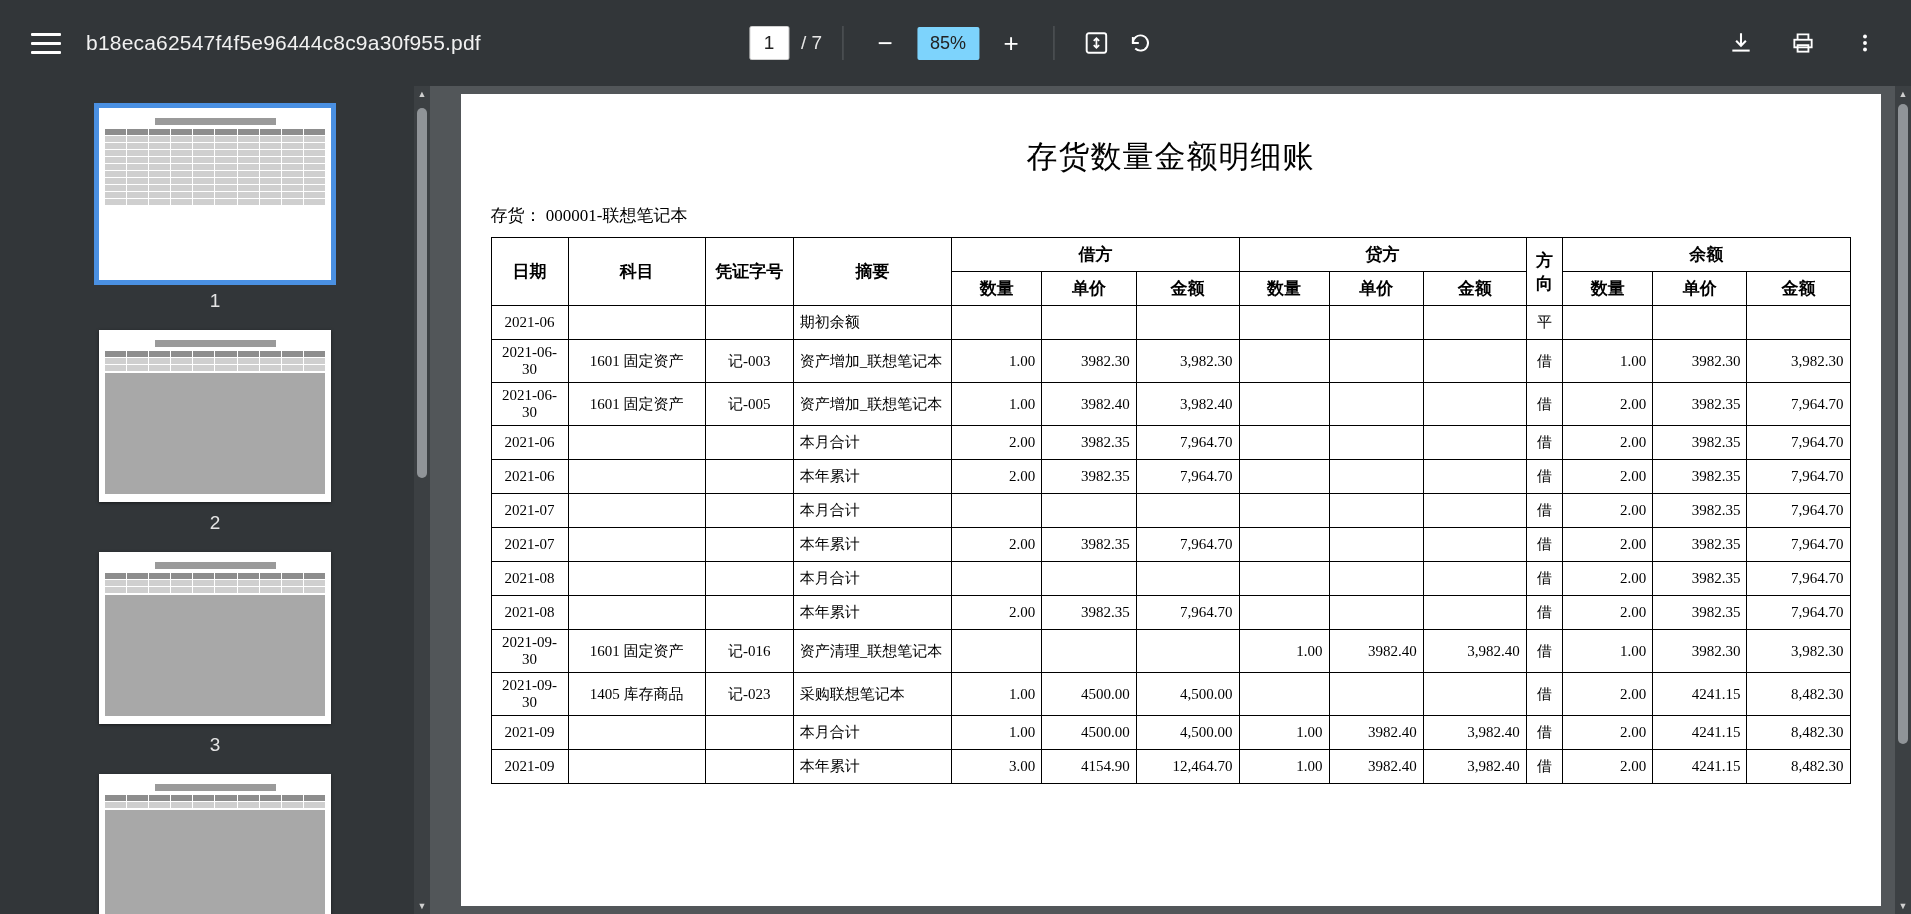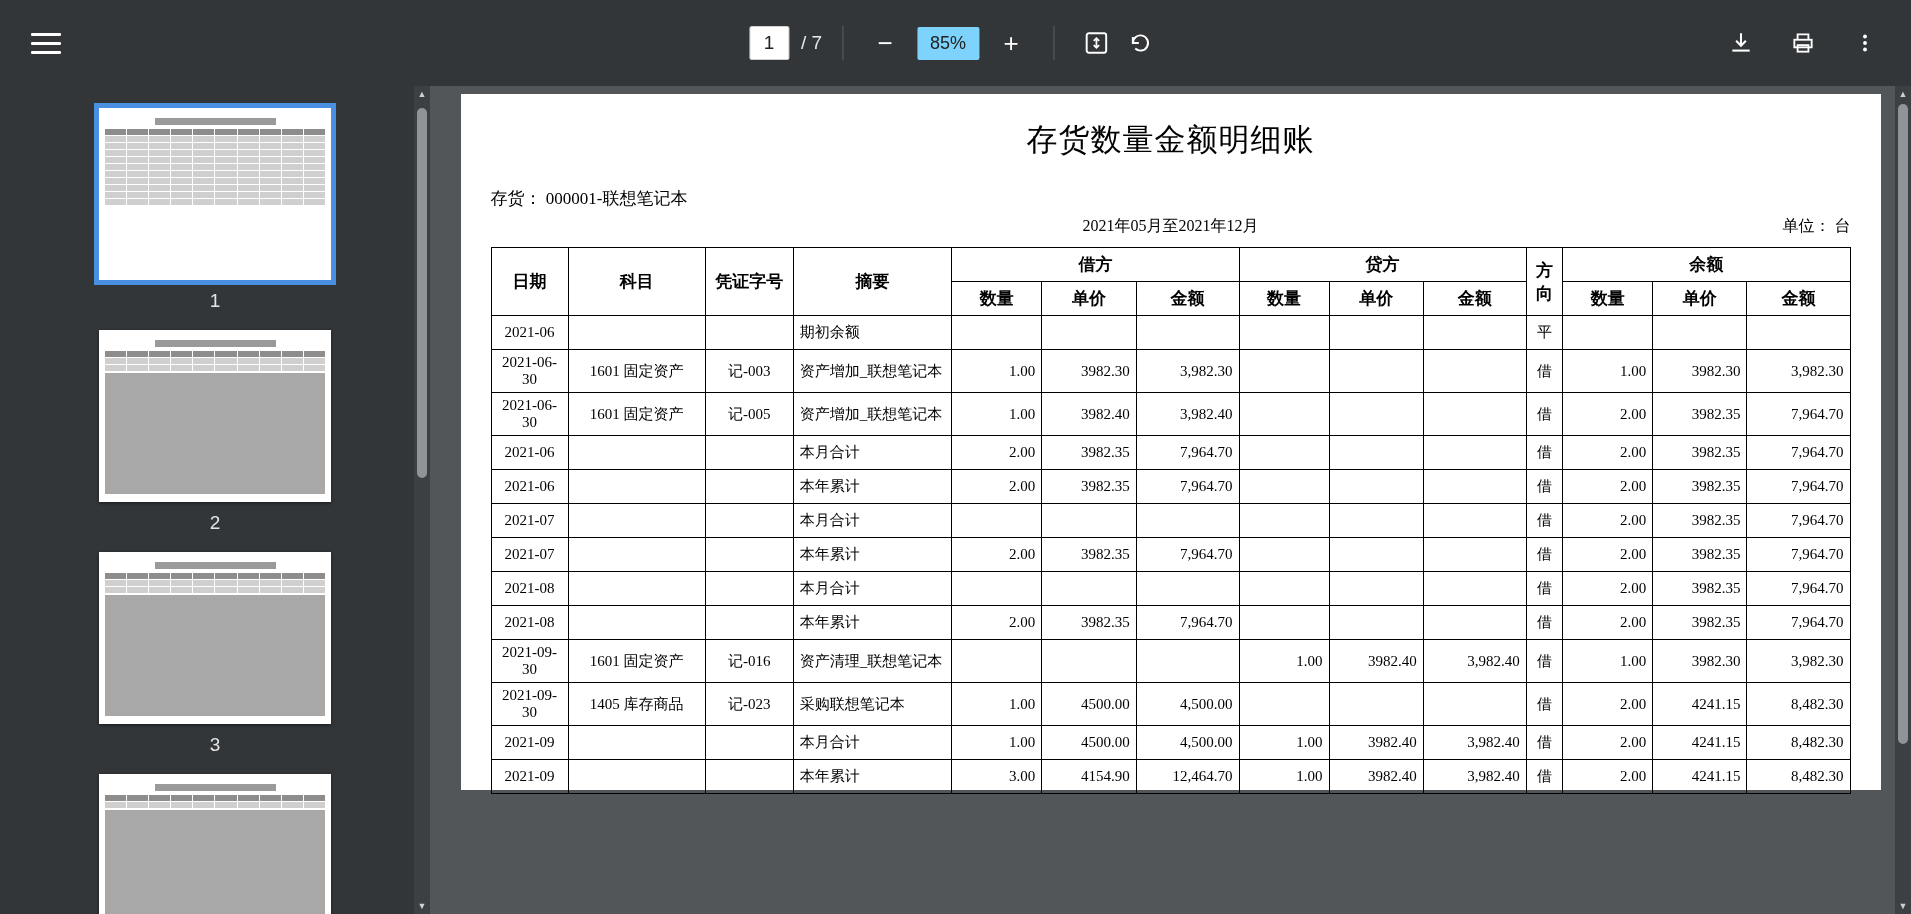--- a/index.html
+++ b/index.html
@@ -75,22 +75,22 @@
   }
   .sb-arrow.bottom { position:absolute; bottom:0; }
   .sb-thumb {
     position:absolute; top:22px; left:3px; width:10px; height: 370px;
     background:#909498; border-radius:5px;
   }
 
   
   .doc-area { flex:1; position: relative; overflow:hidden; display:flex; justify-content:center; }
   .page {
-    width: 1420px; background:#fff; margin-top: 8px; height: 696px;
-    position: relative; padding: 11px 30px 0 30px;
+    width: 1420px; background:#fff; margin-top: 8px; height: 812px;
+    position: relative; padding: 28px 30px 0 30px;
   }
   .pg-title { text-align:center; font-size: 31px; font-family:"Liberation Serif", serif; margin-top: 14px; letter-spacing:1px;}
   .pg-sub-left { font-size: 17px; font-family:"Liberation Serif", serif; margin-top: 26px; }
   .pg-sub-row { display:flex; align-items:center; justify-content:center; position:relative; margin-top: 6px;}
   .pg-period { font-size: 16px; font-family:"Liberation Serif", serif;}
   .pg-unit { position:absolute; right:0; font-size: 16px; font-family:"Liberation Serif", serif;}
 
   table.ledger {
     width: 100%; border-collapse: collapse; margin-top: 10px;
     font-family:"Liberation Serif", serif; font-size: 15px; color:#000;
@@ -111,20 +111,21 @@
 </style>
 </head>
 <body>
 
 <div class="toolbar">
   <div class="hamburger">
     <span></span>
       <span></span>
       <span></span>
   </div>
+  <div class="doc-title">b18eca62547f4f5e96444c8c9a30f955.pdf</div>
 
   <div class="center-group">
     <div class="page-box">1</div>
     <div class="page-total">/ 7</div>
     <div class="vsep"></div>
     <div class="icon-btn">
       <span class="glyph">−</span>
     </div>
     <div class="zoom-val">85%</div>
     <div class="icon-btn">
@@ -454,24 +455,20 @@
       <div class="sb-arrow">▲</div>
       <div class="sb-thumb"></div>
       <div class="sb-arrow bottom">▼</div>
     </div>
   </div>
 
   <div class="doc-area">
     <div class="page">
       <div class="pg-title">存货数量金额明细账</div>
       <div class="pg-sub-left">存货： 000001-联想笔记本</div>
-      <div class="pg-sub-row">
-        <div class="pg-period">2021年05月至2021年12月</div>
-        <div class="pg-unit">单位： 台</div>
-      </div>
 
       <table class="ledger">
         <thead>
           <tr>
             <th rowspan="2" style="width:72px">日期</th>
             <th rowspan="2" style="width:128px">科目</th>
             <th rowspan="2" style="width:82px">凭证字号</th>
             <th rowspan="2" style="width:148px">摘要</th>
             <th colspan="3">借方</th>
             <th colspan="3">贷方</th>

